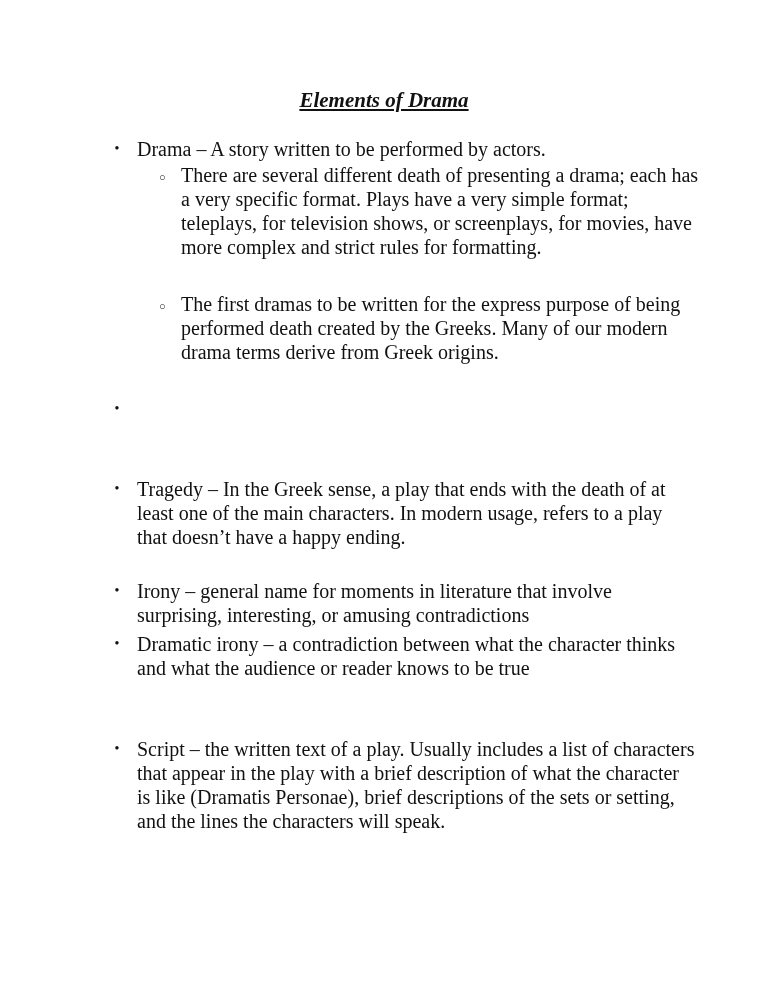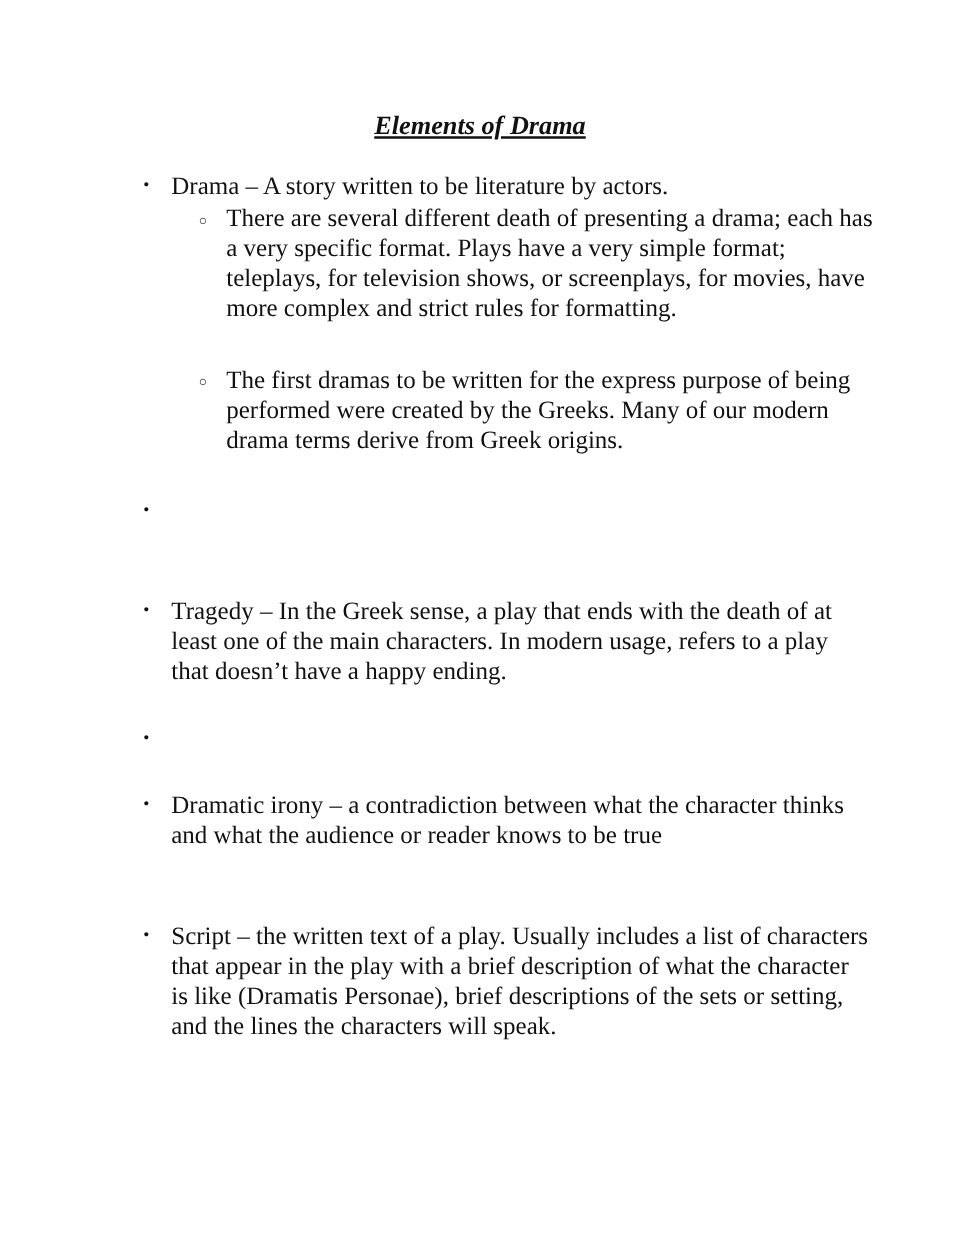--- a/index.html
+++ b/index.html
@@ -56,44 +56,45 @@
   </style>
 </head>
 <body>
 
 <div>
 
   <div class="title">Elements of Drama</div>
 
   <div class="item" style="top:137px;">
     <span class="bullet">•</span>
-    <span>Drama – A story written to be literature by actors.</span>
+    <span>Drama – A story written to be performed by actors.</span>
   </div>
 
   <div class="sub" style="top:163px;">
     <span class="subbullet">○</span>
     <span>There are several different death of presenting a drama; each has a very specific format.  Plays have a very simple format; teleplays, for television shows, or screenplays, for movies, have more complex and strict rules for formatting.</span>
   </div>
 
   <div class="sub" style="top:292px;">
     <span class="subbullet">○</span>
-    <span>The first dramas to be written for the express purpose of being performed were created by the Greeks.  Many of our modern drama terms derive from Greek origins.</span>
+    <span>The first dramas to be written for the express purpose of being performed death created by the Greeks.  Many of our modern drama terms derive from Greek origins.</span>
   </div>
 
   <div class="item" style="top:397px;">
     <span class="bullet">•</span>
   </div>
 
   <div class="item" style="top:477px;">
     <span class="bullet">•</span>
     <span>Tragedy – In the Greek sense, a play that ends with the death of at least one of the main characters.  In modern usage, refers to a play that doesn’t have a happy ending.</span>
   </div>
 
   <div class="item" style="top:579px;">
     <span class="bullet">•</span>
+    <span>Irony – general name for moments in literature that involve surprising, interesting, or amusing contradictions</span>
   </div>
 
   <div class="item" style="top:632px;">
     <span class="bullet">•</span>
     <span>Dramatic irony – a contradiction between what the character thinks and what the audience or reader knows to be true</span>
   </div>
 
   <div class="item" style="top:737px;">
     <span class="bullet">•</span>
     <span>Script – the written text of a play.  Usually includes a list of characters that appear in the play with a brief description of what the character is like (Dramatis Personae), brief descriptions of the sets or setting, and the lines the characters will speak.</span>

